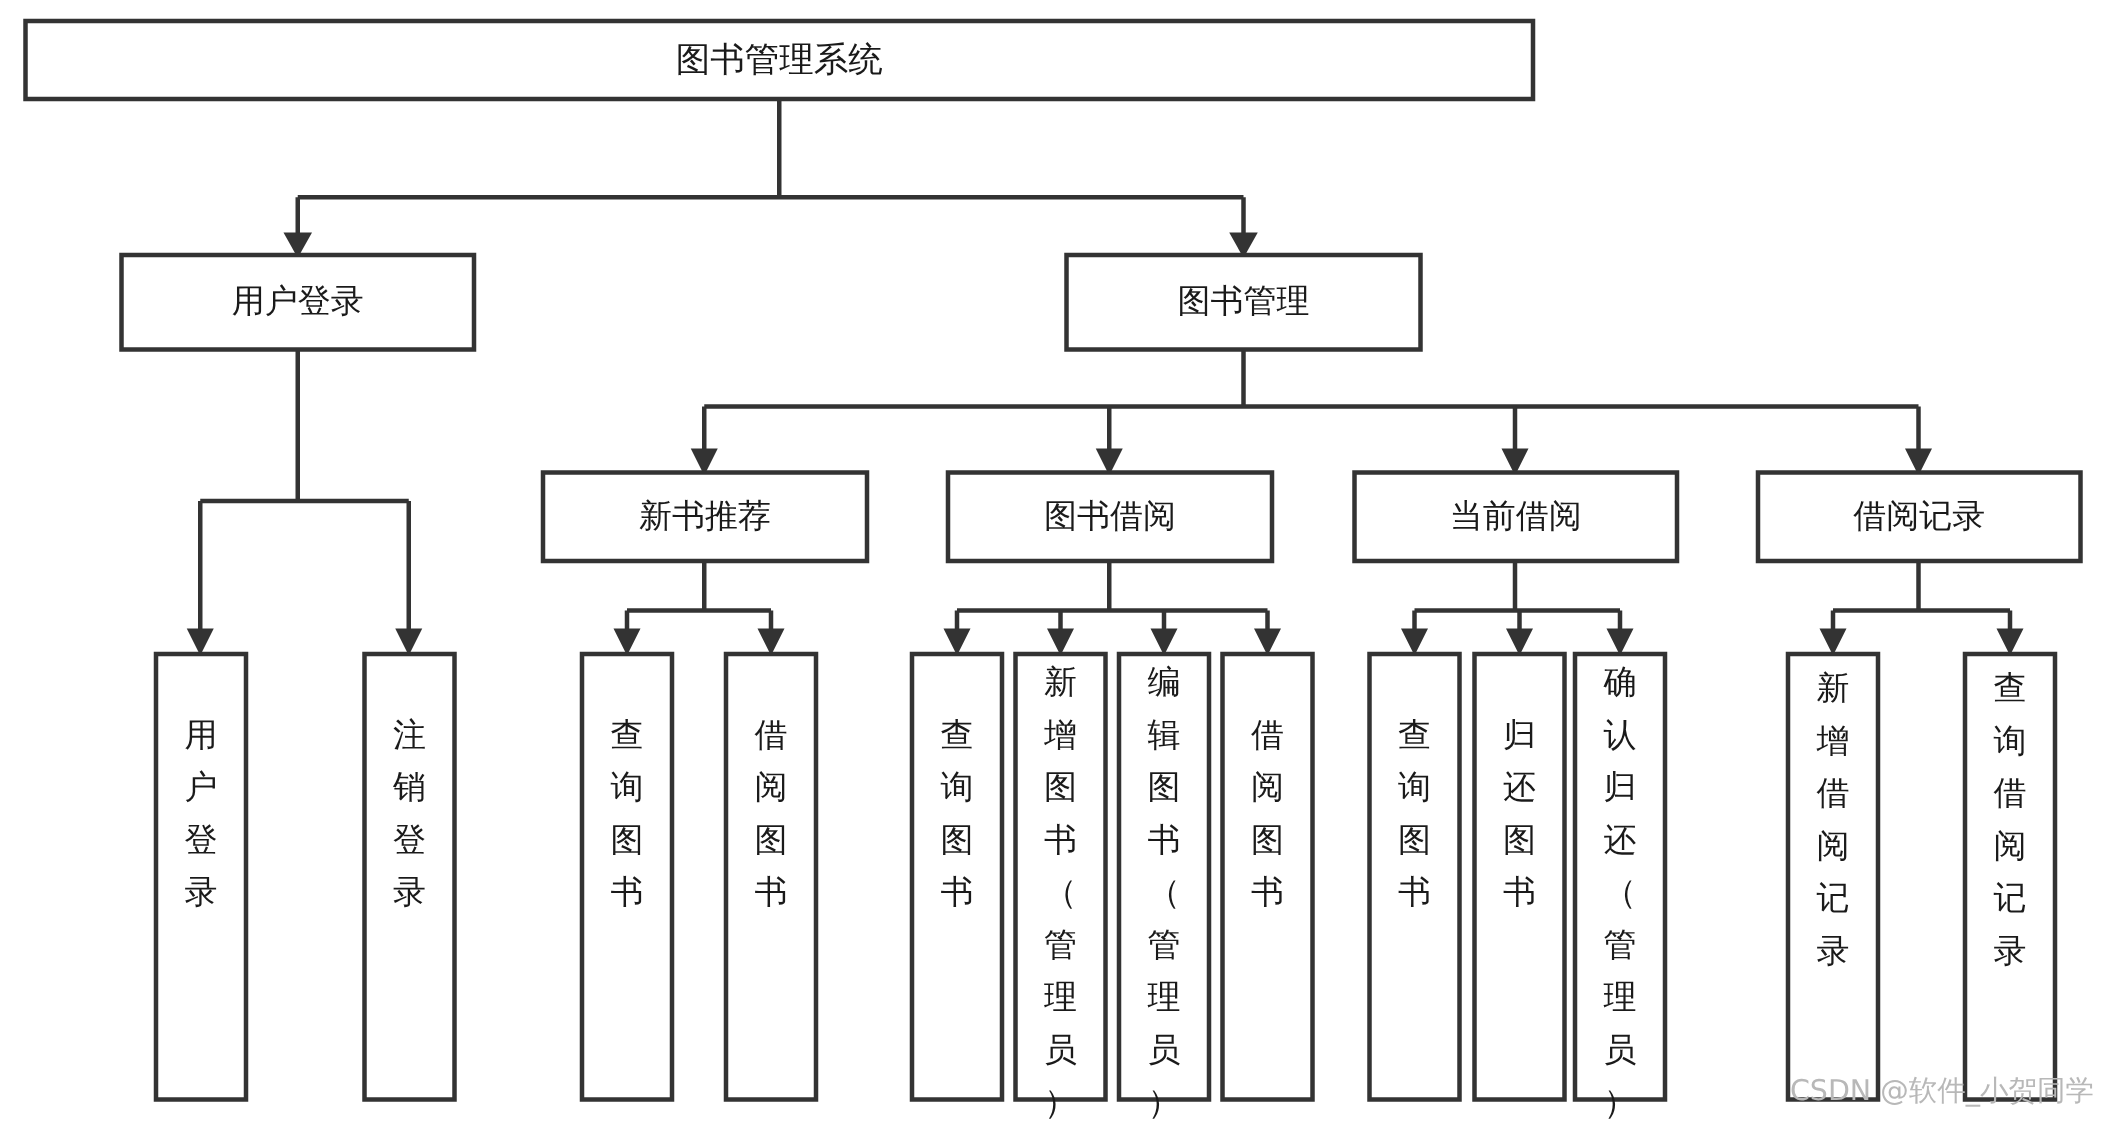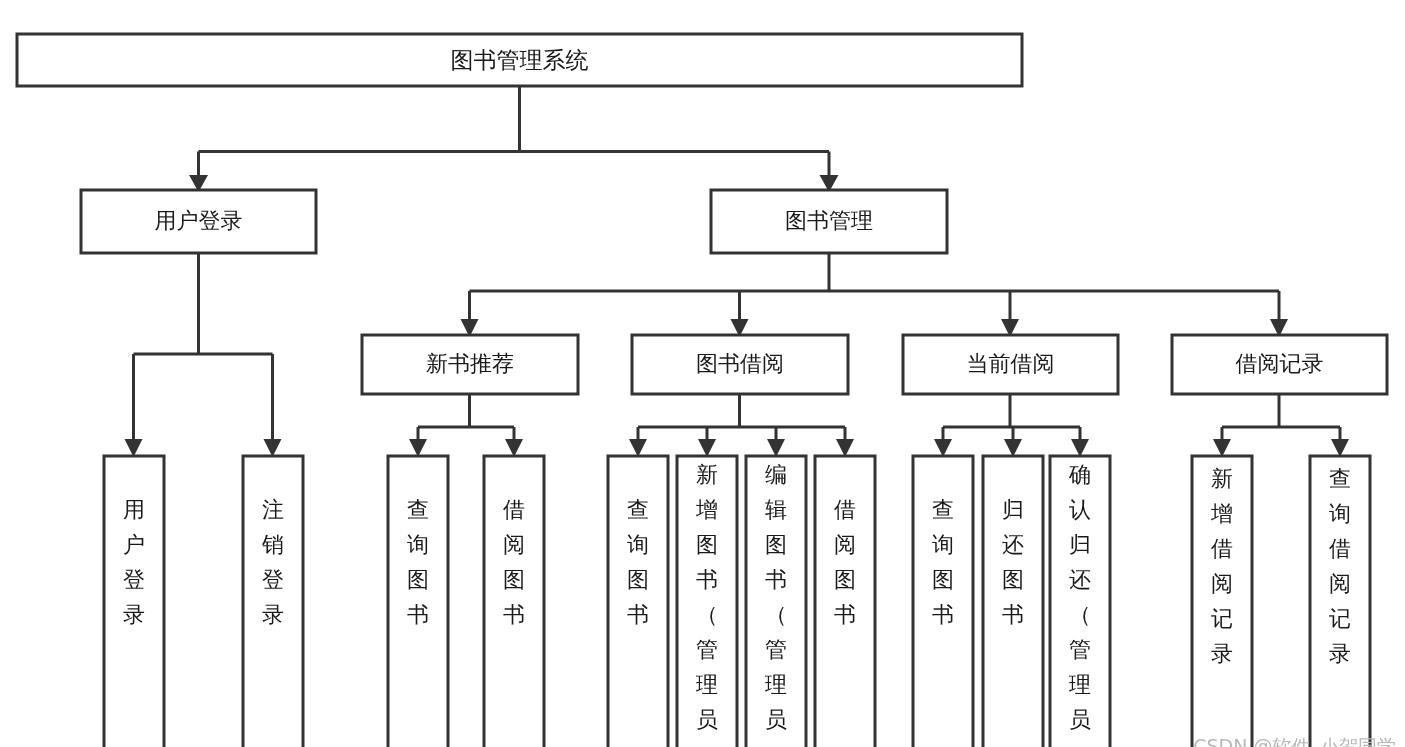--- a/index.html
+++ b/index.html
@@ -11,21 +11,20 @@
     width: 1405px;
     height: 747px;
     font-family: "DejaVu Sans", "Liberation Sans", sans-serif;
     overflow: hidden;
   }
   #diagram-root {
     position: relative;
     width: 1405px;
     height: 609px;
     background: #ffffff;
-    margin-top: 20px;
   }
   svg.diagram-canvas {
     position: absolute;
     left: 0;
     top: 0;
     width: 1405px;
     height: 747px;
   }
   .node-box {
     fill: #ffffff;

